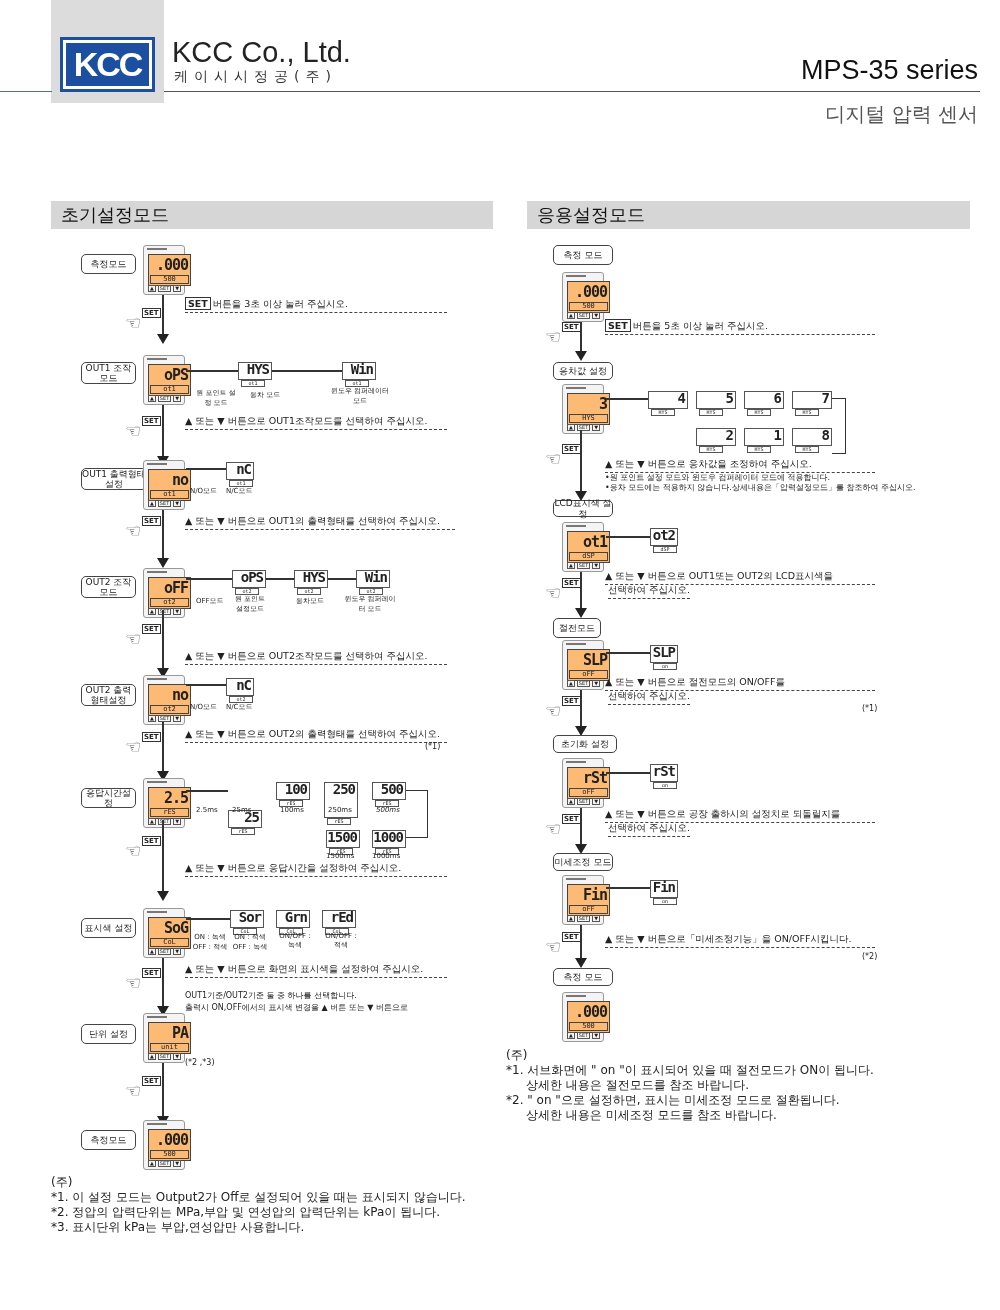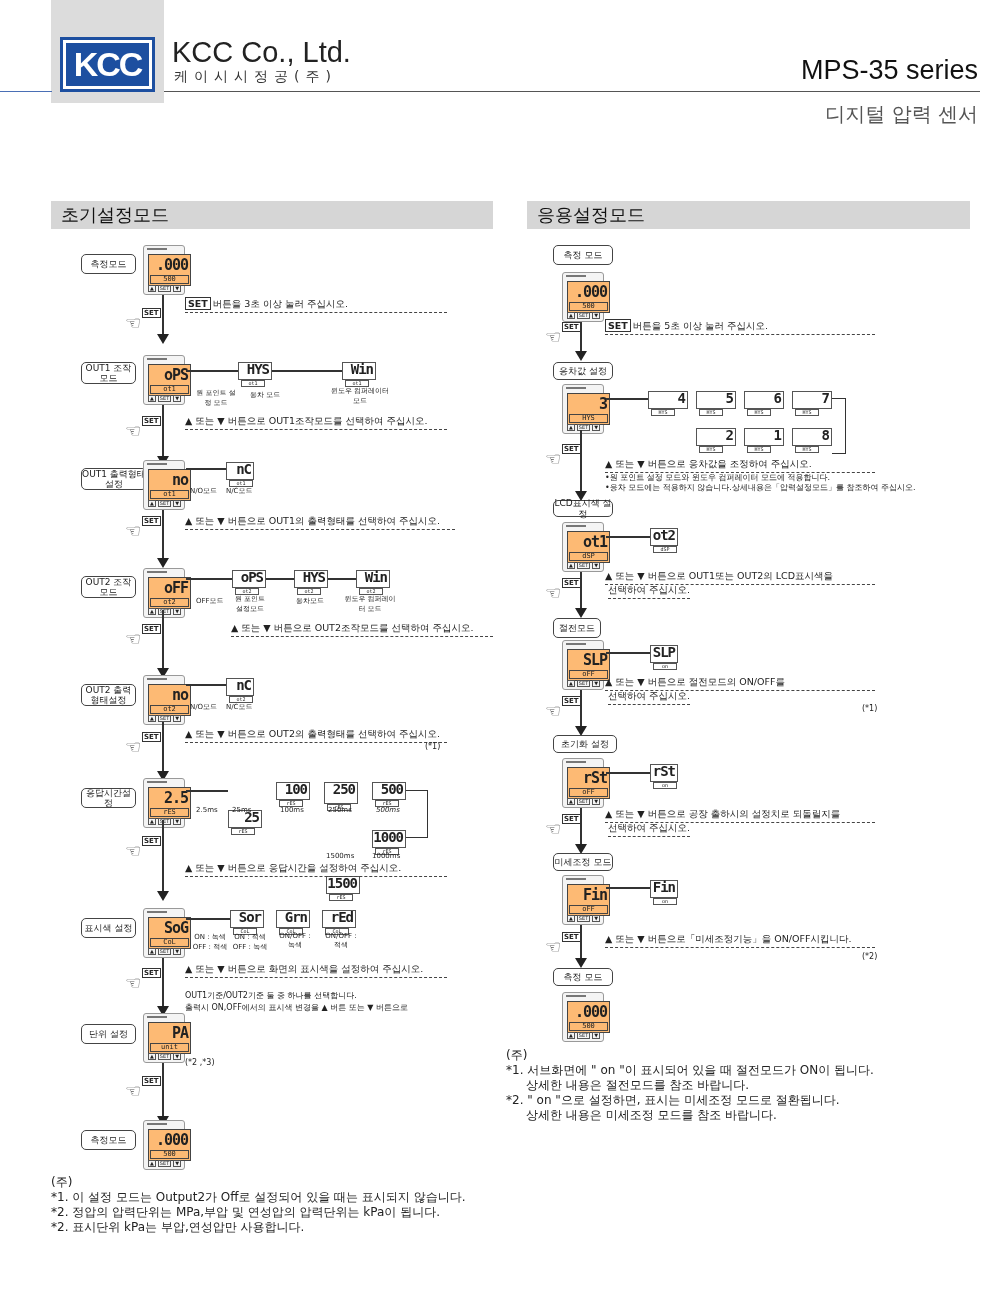--- a/index.html
+++ b/index.html
@@ -160,21 +160,21 @@
     </div>
     <div class="abs harrow" style="left:328px;top:578px;width:28px;"></div>
     <div class="abs small" style="left:356px;top:570px;width:34px;height:18px;">
       <div class="val">Win</div>
       <div class="tag">ot2</div>
     </div>
     <div class="abs cap" style="left:196px;top:596px;">OFF모드</div>
     <div class="abs cap" style="left:232px;top:594px;width:36px;white-space:normal;">원 포인트 설정모드</div>
     <div class="abs cap" style="left:296px;top:596px;">응차모드</div>
     <div class="abs cap" style="left:342px;top:594px;width:56px;white-space:normal;">윈도우 컴퍼레이터 모드</div>
-    <div class="abs instr" style="left:185px;top:622px;width:262px;margin-left:46px;"><span>▲ 또는 ▼ 버튼으로 OUT2조작모드를 선택하여 주십시오.</span></div>
+    <div class="abs instr" style="left:185px;top:650px;width:262px;"><span>▲ 또는 ▼ 버튼으로 OUT2조작모드를 선택하여 주십시오.</span></div>
     <div class="abs hand" style="left:125px;top:628px;">☜</div>
     <div class="abs set-chip" style="left:142px;top:624px;">SET</div>
     <div class="abs vline" style="left:162px;top:610px;height:62px;"></div>
     <div class="abs arrow-down" style="left:157px;top:668px;"></div>
     <div class="abs mode-label" style="left:81px;top:684px;width:55px;height:22px;">OUT2 출력형태설정</div>
     <div class="abs device" style="left:143px;top:675px;">
       <div class="brand"></div>
       <div class="screen">
         <div class="main">no</div>
         <div class="subwin">ot2</div>
@@ -213,29 +213,29 @@
     </div>
     <div class="abs harrow" style="left:186px;top:790px;width:42px;"></div>
     <div class="abs small" style="left:228px;top:782px;width:34px;height:18px;margin-top:28px;">
       <div class="val">25</div>
       <div class="tag">rES</div>
     </div>
     <div class="abs small" style="left:276px;top:782px;width:34px;height:18px;">
       <div class="val">100</div>
       <div class="tag">rES</div>
     </div>
-    <div class="abs small" style="left:324px;top:782px;width:34px;height:22px;">
+    <div class="abs small" style="left:324px;top:782px;width:34px;height:36px;">
       <div class="val">250</div>
       <div class="tag">rES</div>
     </div>
     <div class="abs small" style="left:372px;top:782px;width:34px;height:18px;">
       <div class="val">500</div>
       <div class="tag">rES</div>
     </div>
-    <div class="abs small" style="left:326px;top:876px;width:34px;height:18px;">
+    <div class="abs small" style="left:326px;top:830px;width:34px;height:18px;">
       <div class="val">1500</div>
       <div class="tag">rES</div>
     </div>
     <div class="abs small" style="left:372px;top:830px;width:34px;height:18px;">
       <div class="val">1000</div>
       <div class="tag">rES</div>
     </div>
     <div class="abs" style="left:406px;top:790px;width:22px;height:48px;border:1.5px solid #333;border-left:none;"></div>
     <div class="abs cap" style="left:196px;top:806px;">2.5ms</div>
     <div class="abs cap" style="left:232px;top:806px;">25ms</div>
@@ -495,19 +495,19 @@
         <span>▲</span>
         <span>SET</span>
         <span>▼</span>
       </div>
     </div>
   </div>
 
 <div class="abs note" style="left:51px;top:1175px;">(주)</div>
 <div class="abs note" style="left:51px;top:1190px;">*1. 이 설정 모드는 Output2가 Off로 설정되어 있을 때는 표시되지 않습니다.</div>
 <div class="abs note" style="left:51px;top:1205px;">*2. 정압의 압력단위는 MPa,부압 및 연성압의 압력단위는 kPa이 됩니다.</div>
-<div class="abs note" style="left:51px;top:1220px;">*2. 표시단위 kPa는 부압,연성압만 사용합니다.</div>
+<div class="abs note" style="left:51px;top:1220px;">*3. 표시단위 kPa는 부압,연성압만 사용합니다.</div>
 
 <div class="abs note" style="left:506px;top:1048px;">(주)</div>
 <div class="abs note" style="left:506px;top:1063px;">*1. 서브화면에 " on "이 표시되어 있을 때 절전모드가 ON이 됩니다.</div>
 <div class="abs note" style="left:526px;top:1078px;">상세한 내용은 절전모드를 참조 바랍니다.</div>
 <div class="abs note" style="left:506px;top:1093px;">*2. " on "으로 설정하면, 표시는 미세조정 모드로 절환됩니다.</div>
 <div class="abs note" style="left:526px;top:1108px;">상세한 내용은 미세조정 모드를 참조 바랍니다.</div>
 
 </body></html>

